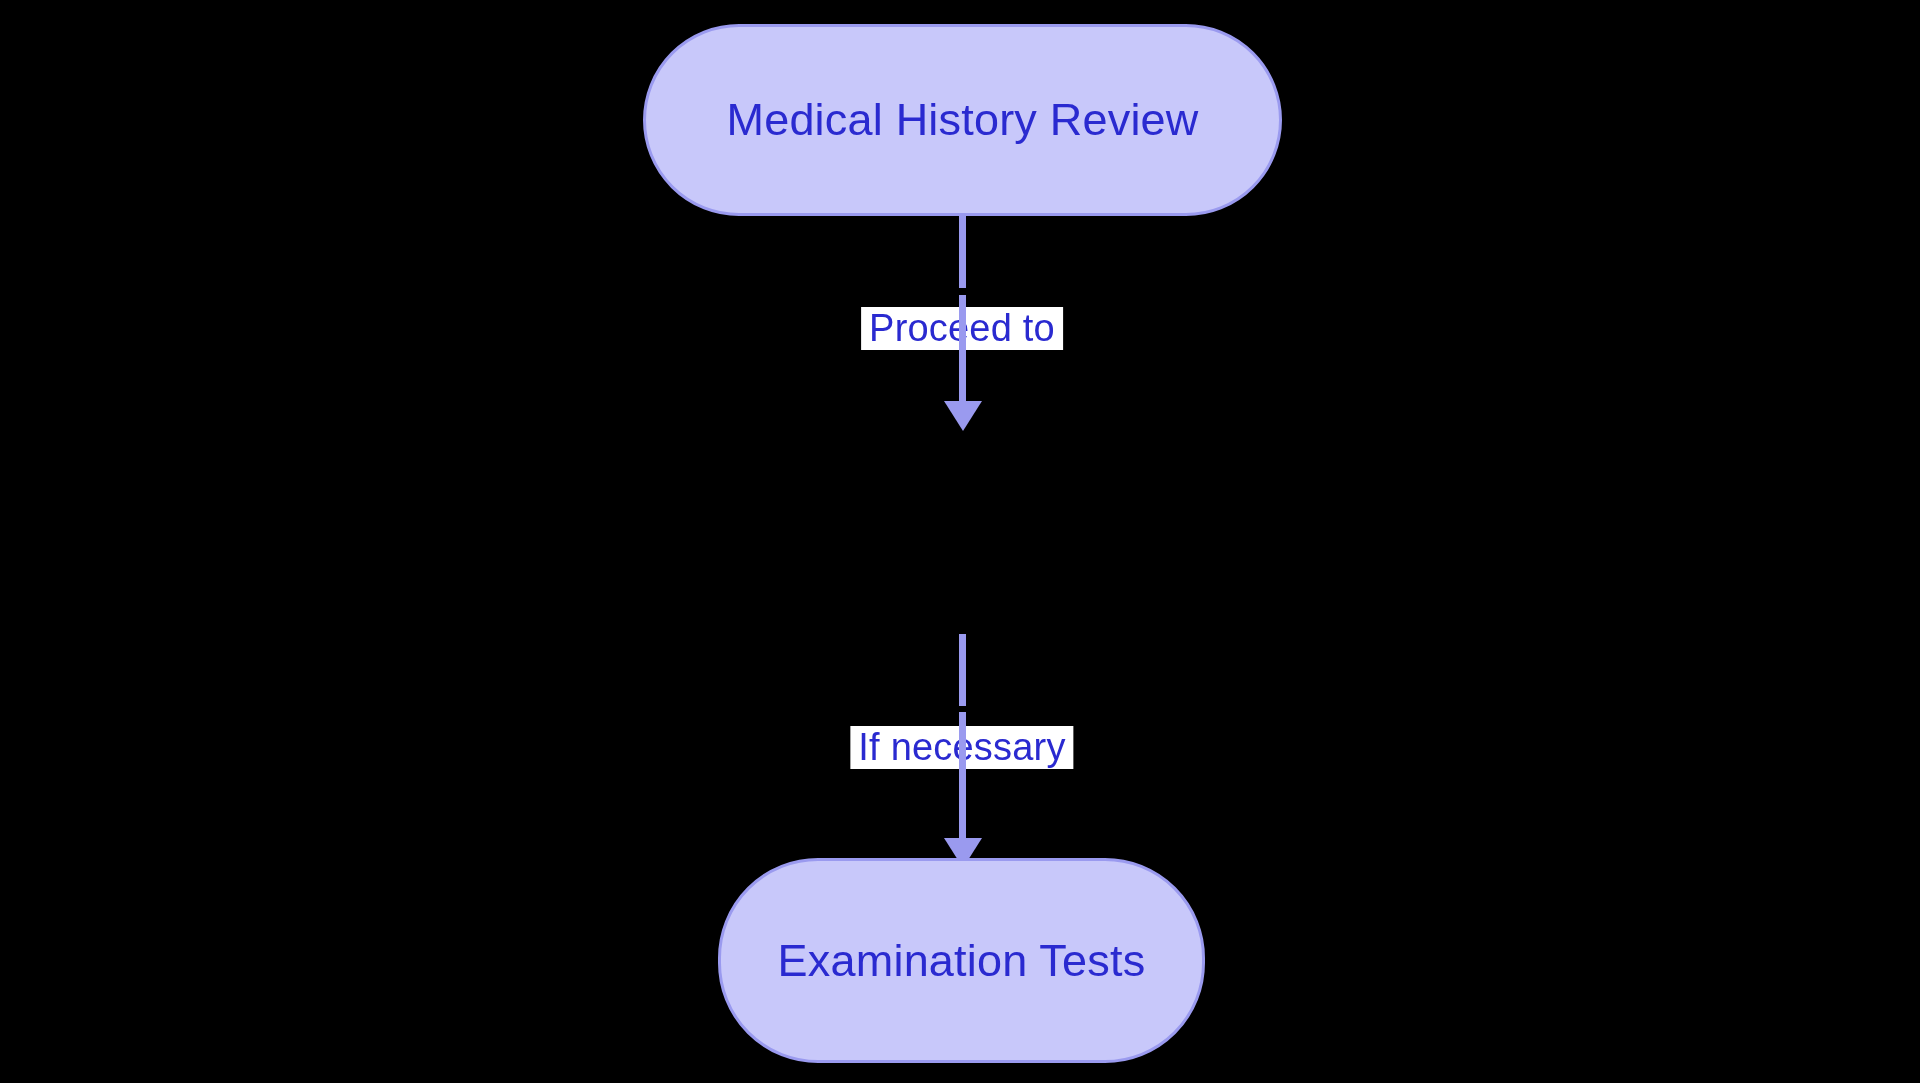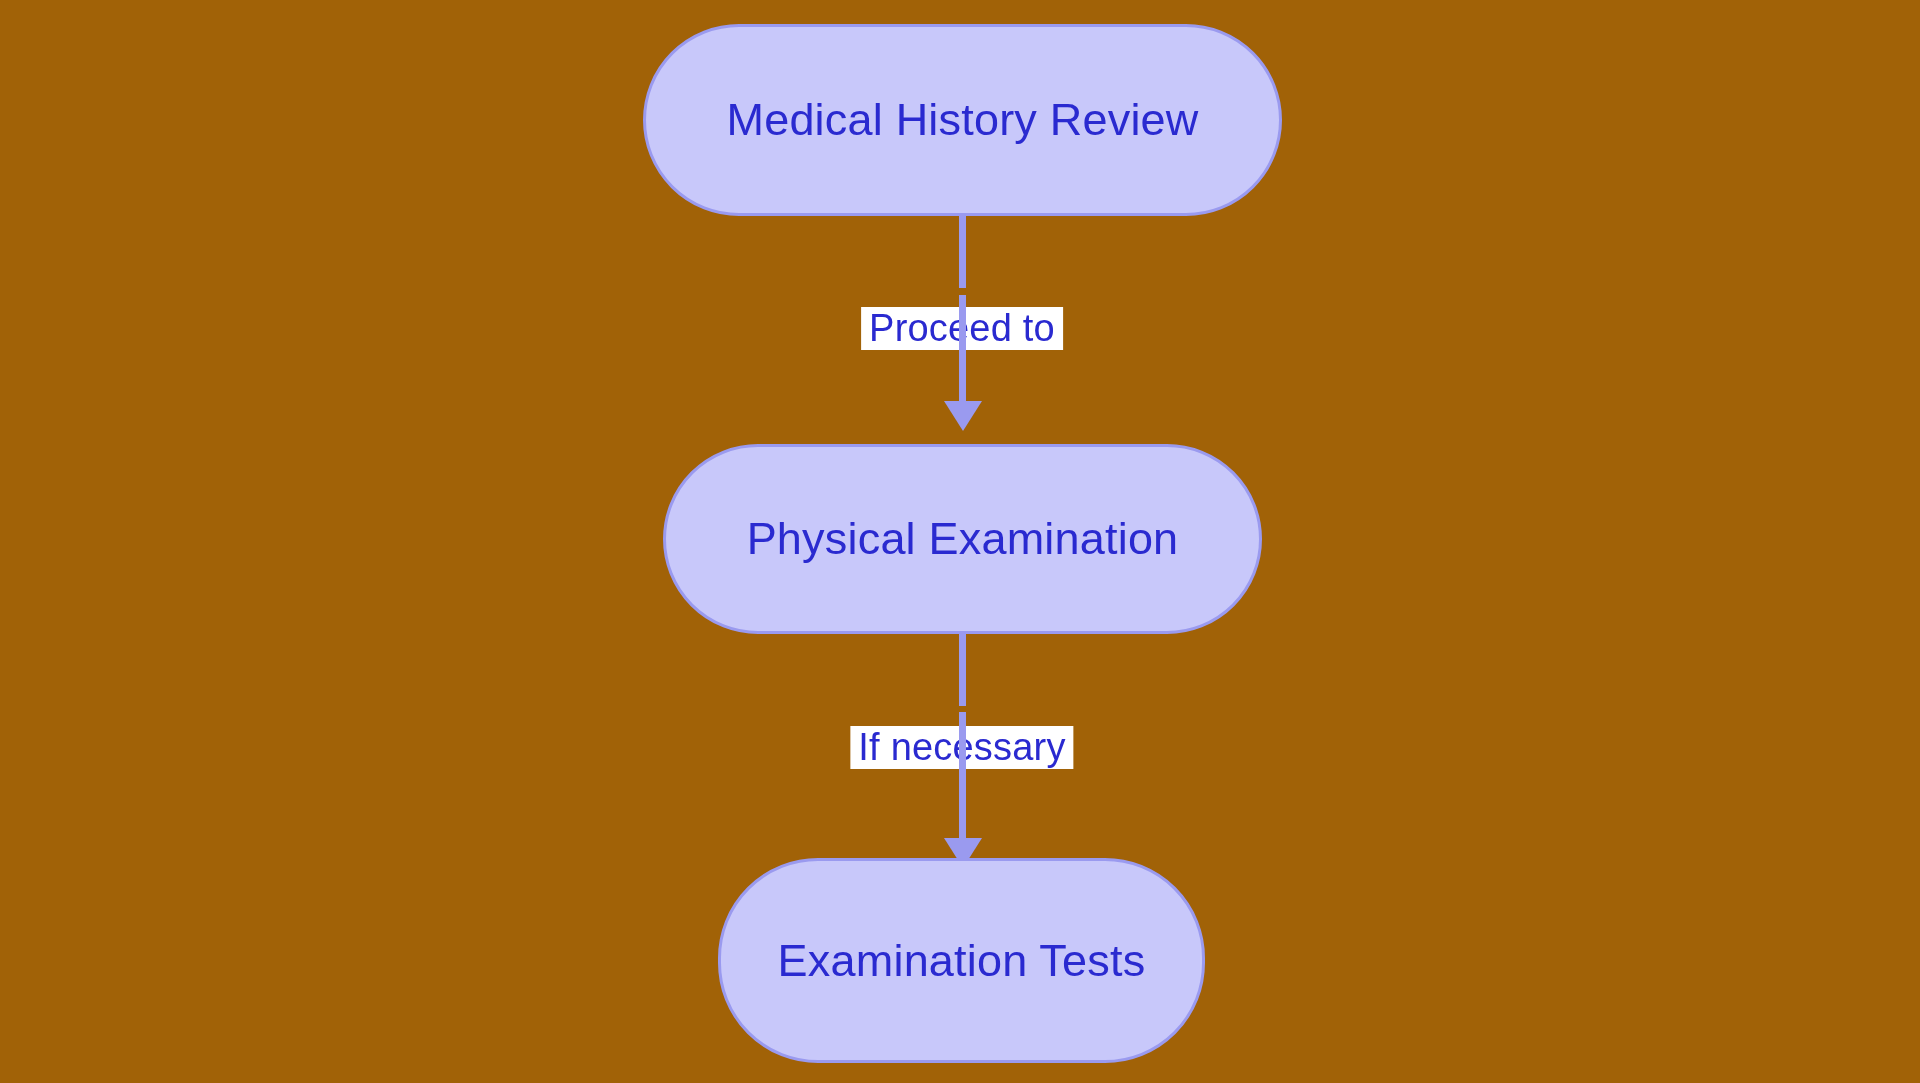--- a/index.html
+++ b/index.html
@@ -11,21 +11,21 @@
     width: 1920px;
     height: 1083px;
     font-family: "Liberation Sans", "DejaVu Sans", sans-serif;
     overflow: hidden;
   }
 
   #flowchart-canvas {
     position: relative;
     width: 1920px;
     height: 1083px;
-    background: #a16207;
+    background: #000000;
   }
 
   
   .node {
     position: absolute;
     box-sizing: border-box;
     background: #c8c8fa;
     border: 3px solid #9a9aef;
     display: flex;
     align-items: center;
@@ -112,23 +112,20 @@
 
   <div class="node" id="node-medical-history-review">
     <span>Medical History Review</span>
   </div>
 
   <div class="edge-line" id="edge-line-1-upper"></div>
   <div class="edge-label" id="edge-label-proceed-to">Proceed to</div>
   <div class="edge-line" id="edge-line-1-lower"></div>
   <div class="edge-arrow" id="edge-arrow-1"></div>
 
-  <div class="node" id="node-physical-examination">
-    <span>Physical Examination</span>
-  </div>
 
   <div class="edge-line" id="edge-line-2-upper"></div>
   <div class="edge-label" id="edge-label-if-necessary">If necessary</div>
   <div class="edge-line" id="edge-line-2-lower"></div>
   <div class="edge-arrow" id="edge-arrow-2"></div>
 
   <div class="node" id="node-additional-tests">
     <span>Examination Tests</span>
   </div>
 

